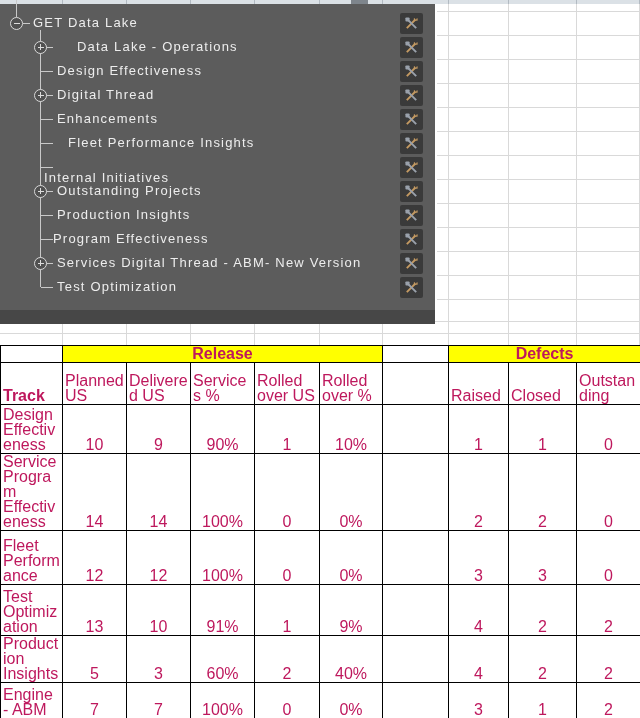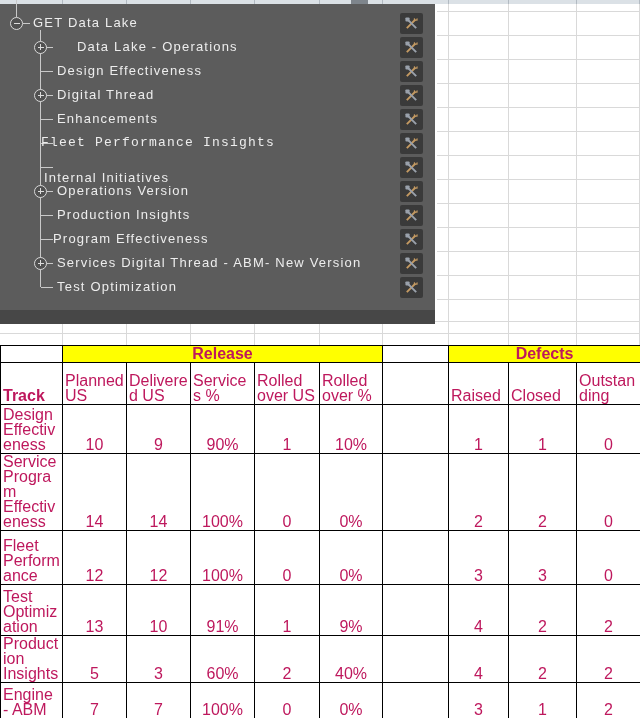--- a/index.html
+++ b/index.html
@@ -169,21 +169,21 @@
         <svg width="15" height="15" viewBox="0 0 16 16">
   <path d="M3 13 L12.5 3.5" stroke="#c49a62" stroke-width="2" fill="none"></path>
   <path d="M3.5 3.5 L13 13" stroke="#9aa1ab" stroke-width="2" fill="none"></path>
   <rect x="1.5" y="1.5" width="4.4" height="4.4" rx="1" fill="#9aa1ab"></rect>
   <path d="M10.5 2.5 h4 v2.5 h-4 z" fill="#c49a62"></path>
   <rect x="11.8" y="1.6" width="1.6" height="2" fill="#3a3a3a"></rect>
 </svg>
       </div>
       <div class="tree-row" style="top: 131px;"></div>
       <div class="tick" style="left: 41px; top: 143px; width: 12px;"></div>
-      <div class="tree-label" style="left: 41px; top: 131px; font-family: Liberation Mono, monospace;">Fleet Performance Insights</div>
+      <div class="tree-label" style="left: 68px; top: 131px;">Fleet Performance Insights</div>
       <div class="tool-btn" style="top: 133px; background: rgb(58, 58, 58);">
         <svg width="15" height="15" viewBox="0 0 16 16">
   <path d="M3 13 L12.5 3.5" stroke="#c49a62" stroke-width="2" fill="none"></path>
   <path d="M3.5 3.5 L13 13" stroke="#9aa1ab" stroke-width="2" fill="none"></path>
   <rect x="1.5" y="1.5" width="4.4" height="4.4" rx="1" fill="#9aa1ab"></rect>
   <path d="M10.5 2.5 h4 v2.5 h-4 z" fill="#c49a62"></path>
   <rect x="11.8" y="1.6" width="1.6" height="2" fill="#3a3a3a"></rect>
 </svg>
       </div>
       <div class="tree-row" style="top: 155px;"></div>
@@ -197,21 +197,21 @@
   <path d="M10.5 2.5 h4 v2.5 h-4 z" fill="#c49a62"></path>
   <rect x="11.8" y="1.6" width="1.6" height="2" fill="#3a3a3a"></rect>
 </svg>
       </div>
       <div class="tree-row" style="top: 179px;"></div>
       <div class="tick" style="left: 41px; top: 191px; width: 12px;"></div>
       <div class="toggle" style="left: 34px; top: 184.5px;">
         <span class="h"></span>
         <span class="v"></span>
       </div>
-      <div class="tree-label" style="left: 57px; top: 179px;">Operations Version</div>
+      <div class="tree-label" style="left: 57px; top: 179px;">Outstanding Projects</div>
       <div class="tool-btn" style="top: 181px; background: rgb(58, 58, 58);">
         <svg width="15" height="15" viewBox="0 0 16 16">
   <path d="M3 13 L12.5 3.5" stroke="#c49a62" stroke-width="2" fill="none"></path>
   <path d="M3.5 3.5 L13 13" stroke="#9aa1ab" stroke-width="2" fill="none"></path>
   <rect x="1.5" y="1.5" width="4.4" height="4.4" rx="1" fill="#9aa1ab"></rect>
   <path d="M10.5 2.5 h4 v2.5 h-4 z" fill="#c49a62"></path>
   <rect x="11.8" y="1.6" width="1.6" height="2" fill="#3a3a3a"></rect>
 </svg>
       </div>
       <div class="tree-row" style="top: 203px;"></div>

